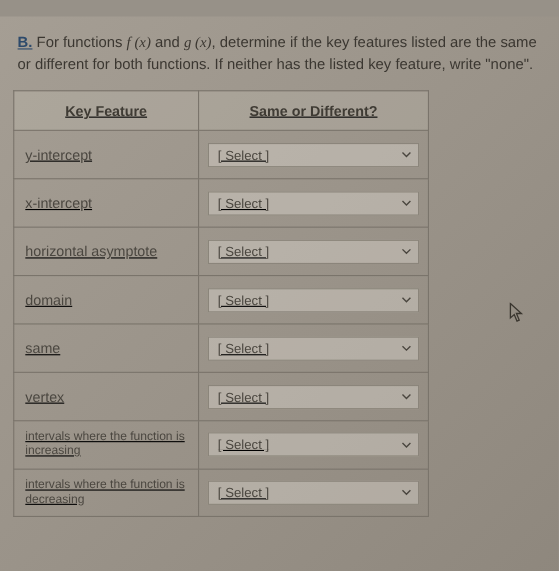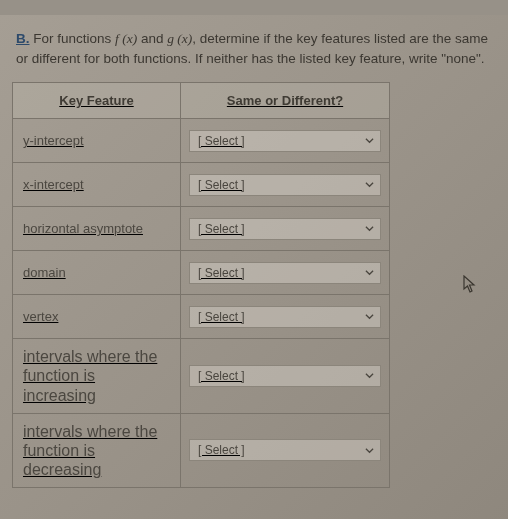--- a/index.html
+++ b/index.html
@@ -78,21 +78,21 @@
     width: 10px; height: 10px;
     display: inline-flex; align-items: center; justify-content: center;
   }
   .chev svg { width: 9px; height: 9px; }
   .cursor {
     position: absolute;
     right: 30px;
     top: 260px;
     width: 16px; height: 20px;
   }
-  .last-row td.label-cell { padding: 8px 10px; font-size: 16px; line-height: 1.2; }
+  .last-row td.label-cell { padding: 8px 10px; font-size: 11px; line-height: 1.2; }
 </style>
 </head>
 <body>
 
 <div class="page">
 
   <div class="prompt">
     <span class="part-label">B.</span><span> For functions </span><span class="fn">f (x)</span><span> and </span><span class="fn">g (x)</span><span>, determine if the key features listed are the same or different for both functions. If neither has the listed key feature, write "none".</span>
   </div>
 
@@ -150,20 +150,33 @@
               <span>[ Select ]</span>
               <span class="chev">
                 <svg viewBox="0 0 10 10">
                   <path d="M1 3 L5 7 L9 3" fill="none" stroke="#4a463f" stroke-width="1.4"></path>
                 </svg>
               </span>
             </div>
           </td>
         </tr>
         <tr>
+          <td class="label-cell">same</td>
+          <td class="select-cell">
+            <div class="select-box">
+              <span>[ Select ]</span>
+              <span class="chev">
+                <svg viewBox="0 0 10 10">
+                  <path d="M1 3 L5 7 L9 3" fill="none" stroke="#4a463f" stroke-width="1.4"></path>
+                </svg>
+              </span>
+            </div>
+          </td>
+        </tr>
+        <tr>
           <td class="label-cell">vertex</td>
           <td class="select-cell">
             <div class="select-box">
               <span>[ Select ]</span>
               <span class="chev">
                 <svg viewBox="0 0 10 10">
                   <path d="M1 3 L5 7 L9 3" fill="none" stroke="#4a463f" stroke-width="1.4"></path>
                 </svg>
               </span>
             </div>

